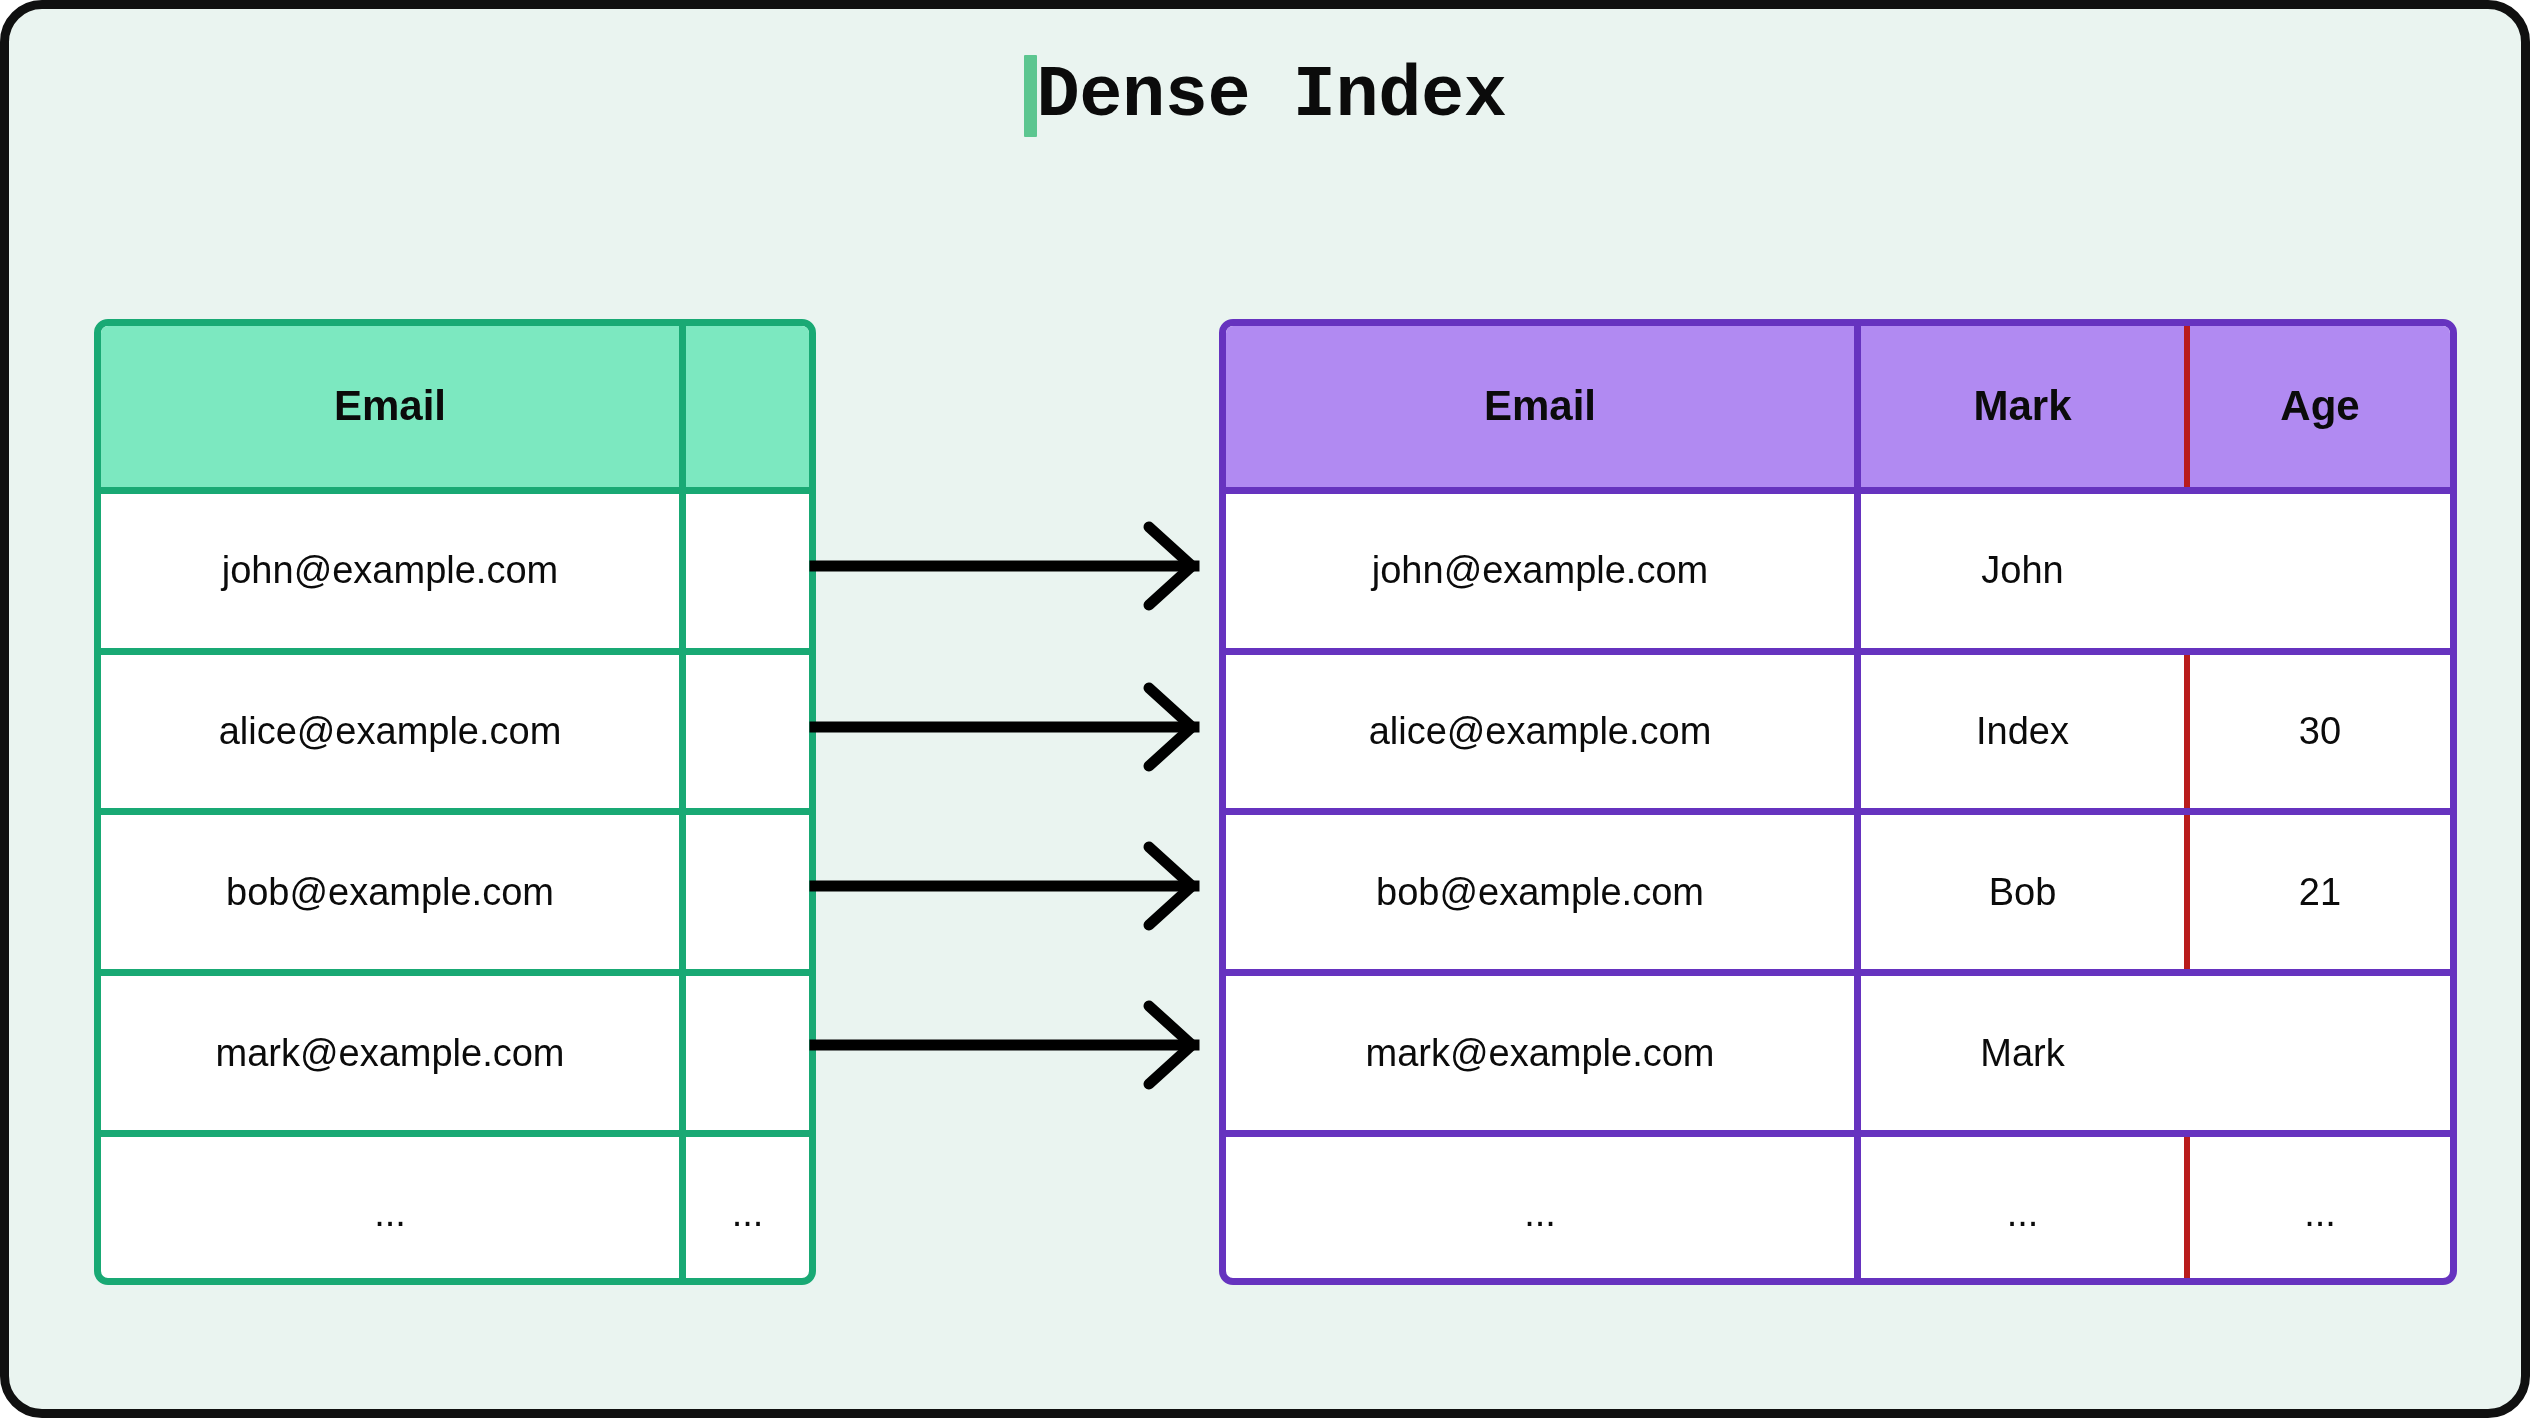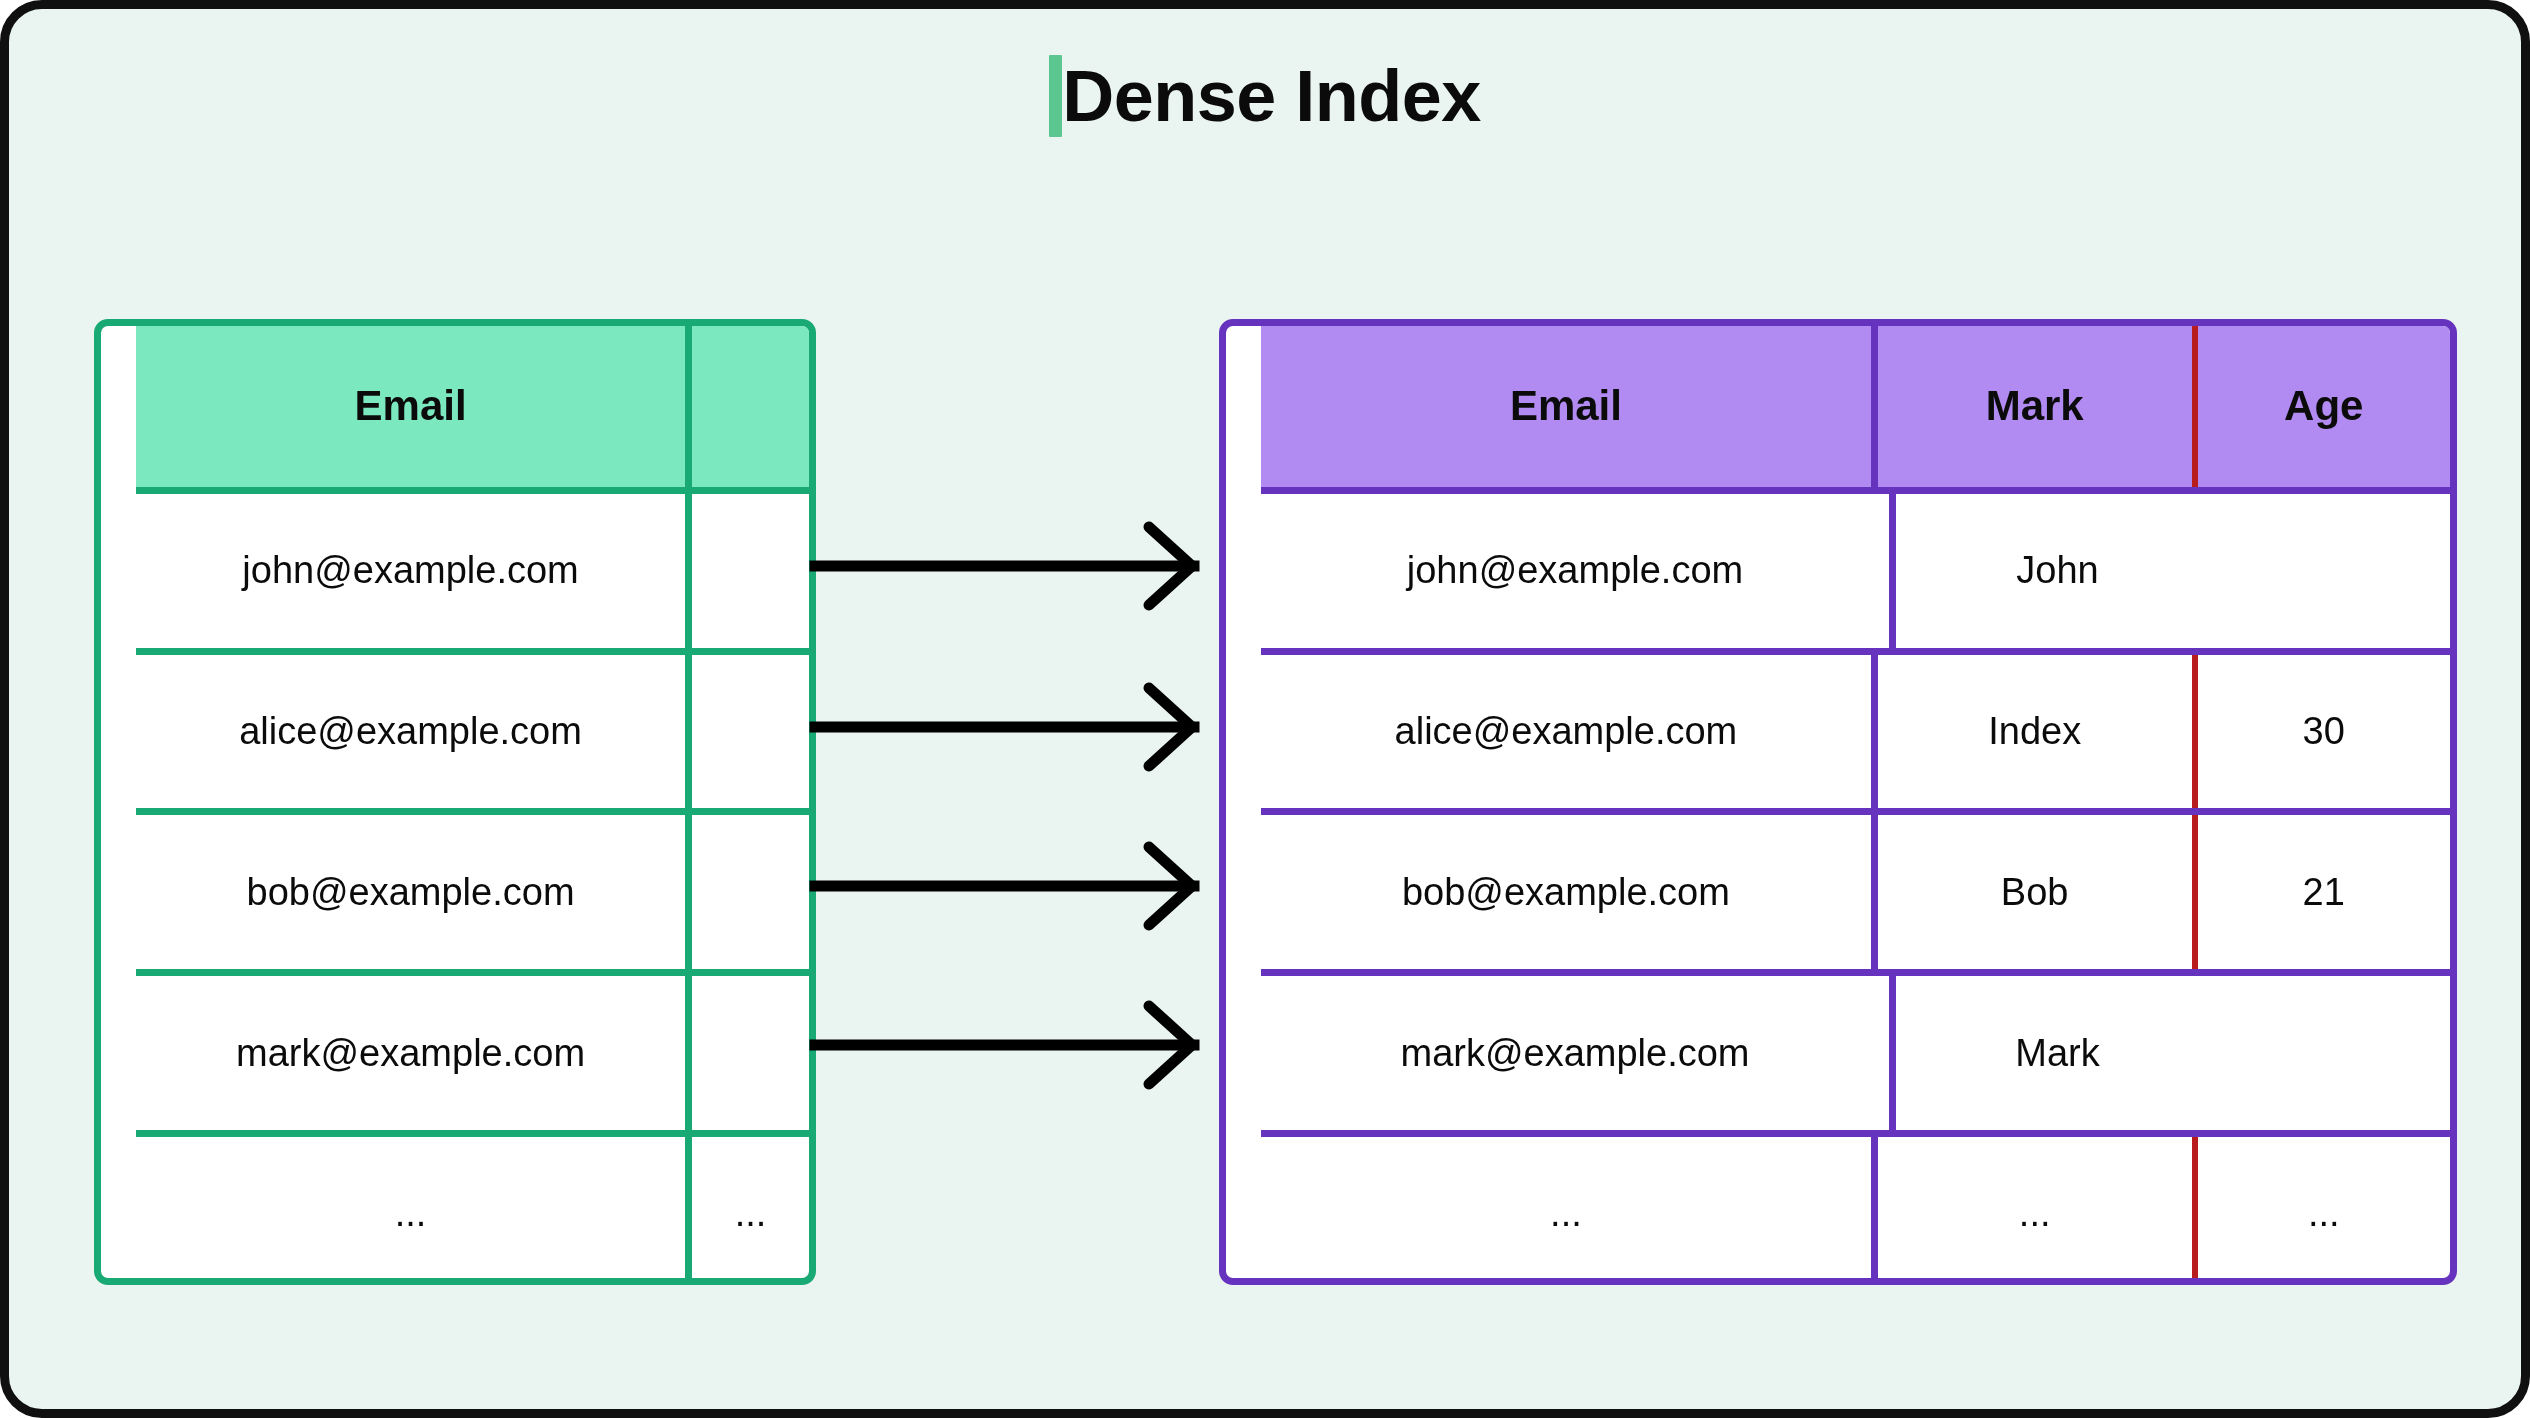--- a/index.html
+++ b/index.html
@@ -24,20 +24,21 @@
 
   
   .title-wrap {
     position: absolute;
     left: 0;
     top: 46px;
     width: 100%;
     display: flex;
     align-items: center;
     justify-content: center;
+    font-family: Liberation Mono, monospace;
   }
   .title-accent {
     width: 13px;
     height: 82px;
     background: #5cc690;
     border-radius: 1px;
     flex: none;
   }
   .title-text {
     font-size: 72px;
@@ -48,21 +49,20 @@
     white-space: nowrap;
   }
 
   
   .tbl {
     position: absolute;
     box-sizing: border-box;
     border-radius: 14px;
     overflow: hidden;
     background: #ffffff;
-    padding-left: 35px;
   }
   .tbl .row {
     display: flex;
     box-sizing: border-box;
   }
   .tbl .cell {
     box-sizing: border-box;
     display: flex;
     align-items: center;
     justify-content: center;

